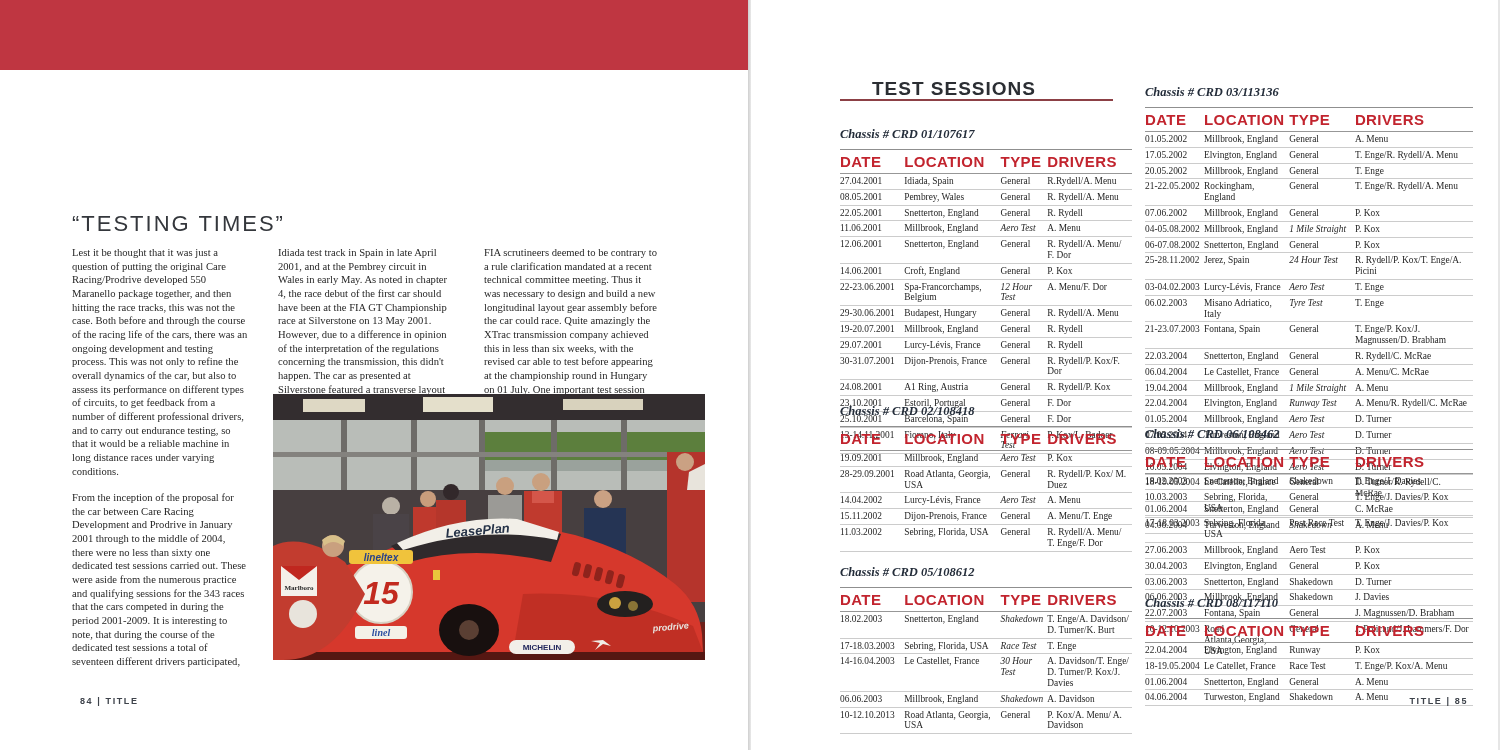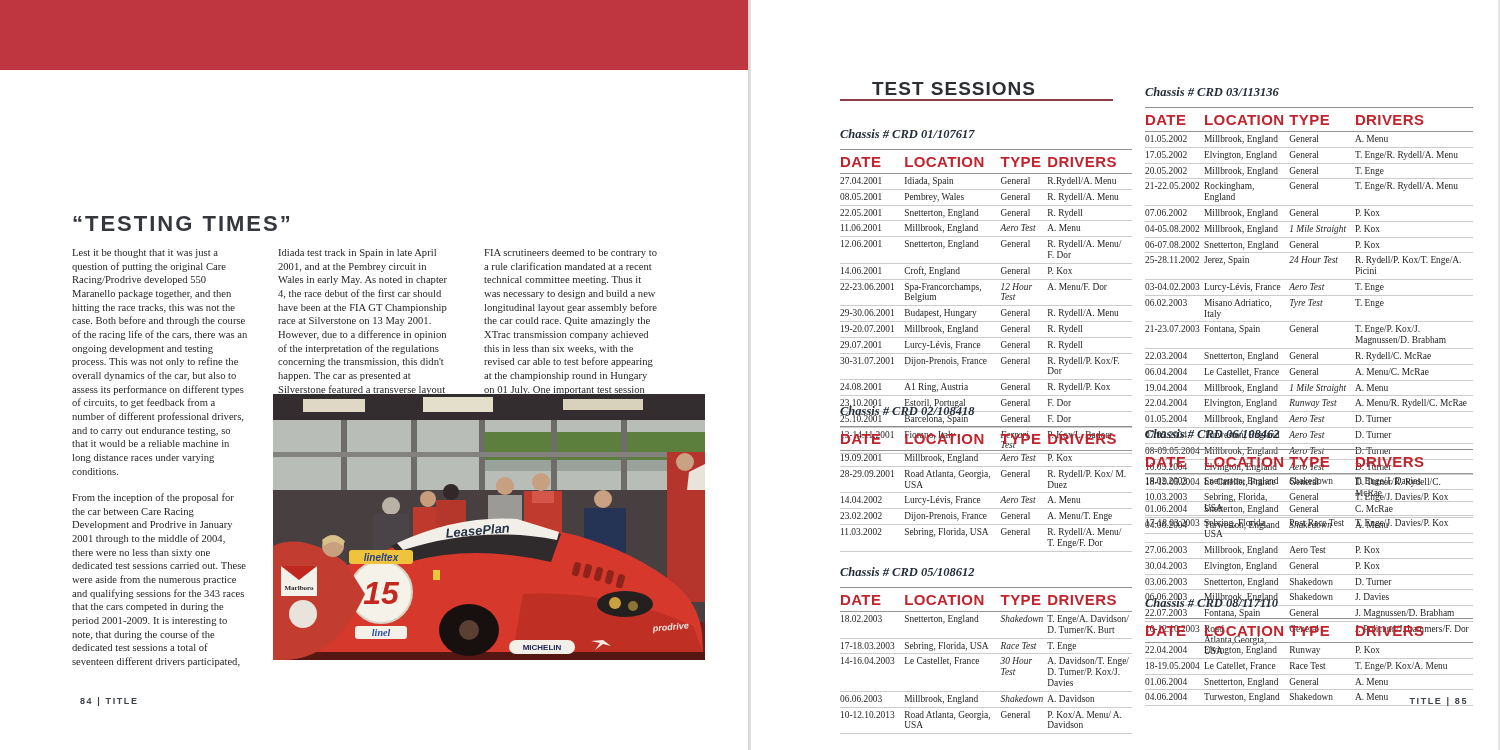--- a/index.html
+++ b/index.html
@@ -5,21 +5,21 @@
   html,body{margin:0;padding:0;background:#ffffff;}
   .spread{position:relative;width:1500px;height:750px;background:#ffffff;overflow:hidden;
           font-family:"Liberation Serif",serif;border-bottom:1px solid #d9d9d9;}
   .banner{position:absolute;left:0;top:0;width:748px;height:70px;background:#bf3641;}
   .gutter{position:absolute;left:748px;top:0;width:3px;height:750px;
           background:linear-gradient(to right,#cfcfcf,#e9e9e9);}
   .page-edge{position:absolute;right:0;top:0;width:2px;height:750px;background:#e6e6e6;}
 
   
   .page-title{position:absolute;left:72px;top:196px;font-family:"Liberation Sans",sans-serif;
-              font-weight:bold;font-size:22px;letter-spacing:2px;color:#34373c;}
+              font-weight:normal;font-size:22px;letter-spacing:2px;color:#34373c;}
   .text-columns{position:absolute;left:72px;top:246px;width:588px;height:424px;display:flex;gap:30px;}
   .text-col{width:182px;height:424px;overflow:hidden;font-size:10.6px;line-height:13.65px;
             color:#262626;text-align:left;}
   .text-col p{margin:0 0 13px 0;}
   .photo{position:absolute;left:273px;top:394px;width:432px;height:266px;overflow:hidden;background:#473f40;}
   .footer{position:absolute;font-family:"Liberation Sans",sans-serif;font-size:9px;font-weight:bold;
           letter-spacing:1.6px;color:#3e434b;}
   .footer-left{left:72px;top:696px;margin-left:8px;}
   .footer-right{right:32px;top:696px;}
 
@@ -311,21 +311,21 @@
             <td>General</td>
             <td>R. Rydell/P. Kox/ M. Duez</td>
           </tr>
           <tr>
             <td>14.04.2002</td>
             <td>Lurcy-Lévis, France</td>
             <td class="it">Aero Test</td>
             <td>A. Menu</td>
           </tr>
           <tr>
-            <td>23.02.2002</td>
+            <td>15.11.2002</td>
             <td>Dijon-Prenois, France</td>
             <td>General</td>
             <td>A. Menu/T. Enge</td>
           </tr>
           <tr>
             <td>11.03.2002</td>
             <td>Sebring, Florida, USA</td>
             <td>General</td>
             <td>R. Rydell/A. Menu/ T. Enge/F. Dor</td>
           </tr>

